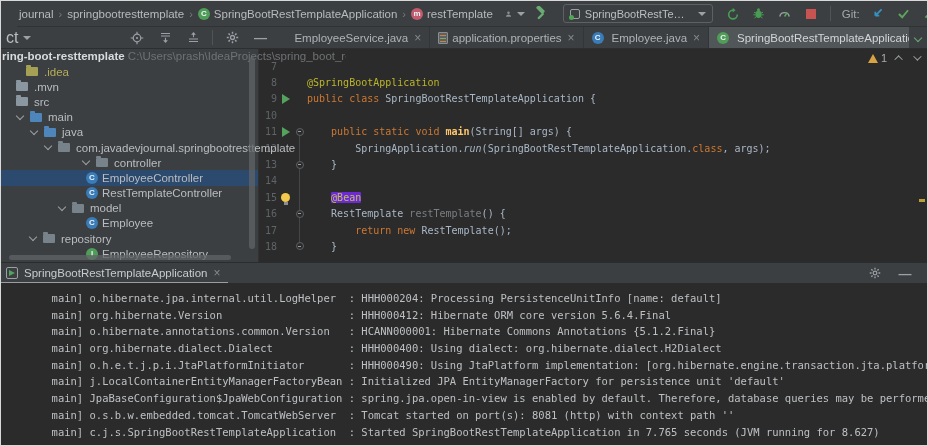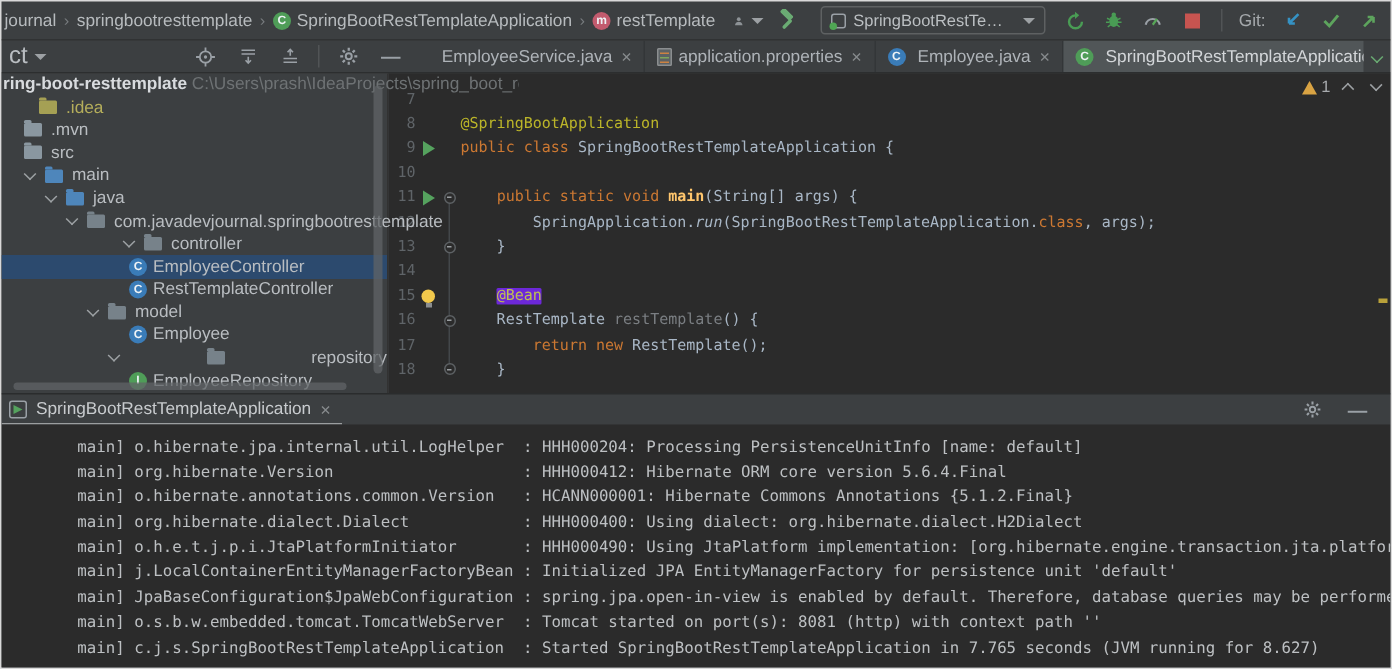--- a/index.html
+++ b/index.html
@@ -2,21 +2,21 @@
 <html><head>
 <meta charset="utf-8">
 <style>
   html,body{margin:0;padding:0;background:#1e1e1e;}
   .screen{position:relative;width:928px;height:446px;box-sizing:border-box;border:1px solid #d9d9d9;
           background:#3c3f41;font-family:"Liberation Sans",sans-serif;overflow:hidden;
           -webkit-font-smoothing:antialiased;}
   .screen *{box-sizing:border-box;}
 
   
-  .row1{position:absolute;left:0;top:0;right:0;height:26px;display:flex;align-items:center;
+  .row1{position:absolute;left:16px;top:0;right:0;height:26px;display:flex;align-items:center;
         white-space:nowrap;overflow:hidden;border-bottom:1px solid #303233;padding:0 6px 0 2px;}
   .bc{display:flex;align-items:center;font-size:11.5px;color:#b7bbbe;}
   .bc-sep{color:#777b7e;margin:0 5px;font-size:11px;}
   .bc-item{cursor:default;}
   .i-circ{width:12px;height:12px;border-radius:50%;color:#eef3f6;font:bold 8px/12px "Liberation Sans",sans-serif;
           text-align:center;display:inline-block;flex:none;}
   .i-circ.crun{background:#4f9d58;margin-right:4px;}
   .i-circ.meth{background:#c25b6e;margin-right:4px;}
   .i-circ.class{background:#3a7cb8;margin-right:4px;}
   .i-circ.iface{background:#4f9d58;margin-right:4px;}
@@ -313,21 +313,21 @@
         <div class="trow" style="padding-left: 58px;">
           <span class="chev"></span>
           <span class="i-folder pkg"></span>
           <span class="tlabel">model</span>
         </div>
         <div class="trow" style="padding-left: 72px;">
           <span class="chev-sp"></span>
           <span class="i-circ class">C</span>
           <span class="tlabel">Employee</span>
         </div>
-        <div class="trow" style="padding-left: 72px; justify-content: space-between;">
+        <div class="trow" style="padding-left: 29px;">
           <span class="chev"></span>
           <span class="i-folder pkg"></span>
           <span class="tlabel">repository</span>
         </div>
         <div class="trow" style="padding-left: 72px;">
           <span class="chev-sp"></span>
           <span class="i-circ iface">I</span>
           <span class="tlabel">EmployeeRepository</span>
         </div>
       </div>

